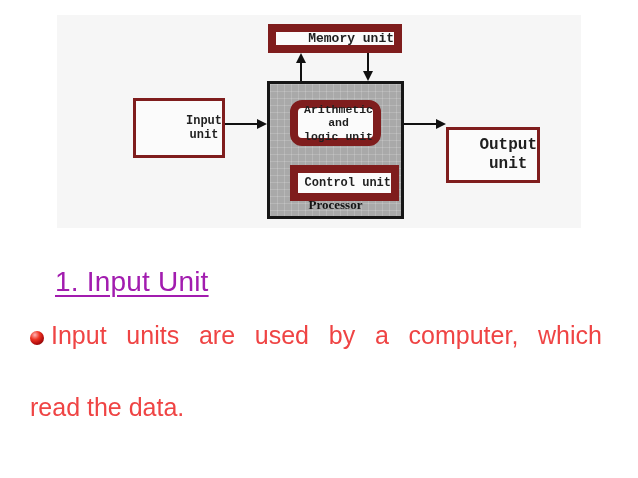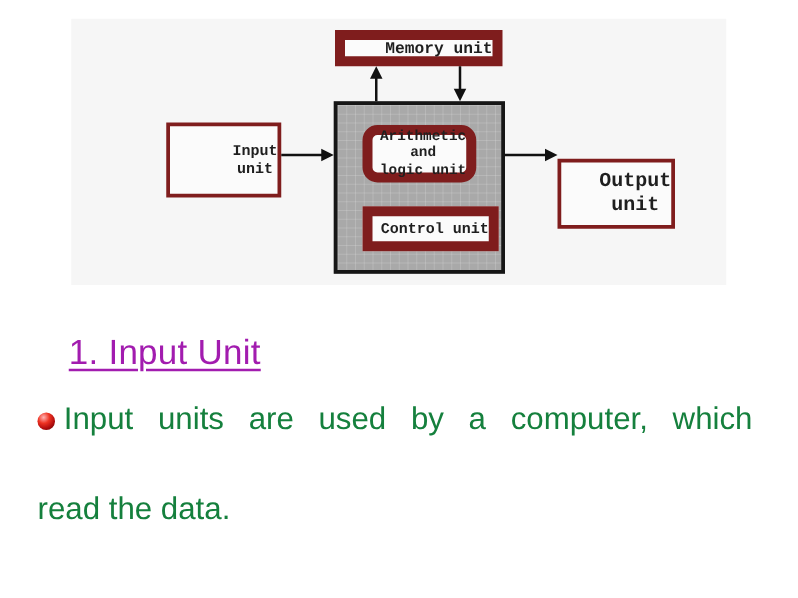--- a/index.html
+++ b/index.html
@@ -94,21 +94,21 @@
     text-underline-offset: 4px;
     letter-spacing: 0.2px;
   }
   .para {
     position: absolute;
     left: 30px;
     top: 319px;
     width: 572px;
     font-size: 25px;
     line-height: 33px;
-    color: #15803d;
+    color: #ef4444;
   }
   .para-line1 {
     text-align: justify;
     text-align-last: justify;
   }
   .para-line2 {
     text-align: left;
     margin-top: 39px;
   }
   .sphere-bullet {
@@ -145,20 +145,21 @@
 
     <div class="box-processor">
       <div class="dbox box-alu">
         <span>Arithmetic
 and
 logic unit</span>
       </div>
       <div class="dbox box-control">
         <span>Control unit</span>
       </div>
+      <div class="processor-label">Processor</div>
     </div>
 
     <div>
       <div class="aline ln-in"></div>
       <div class="ahead hd-in"></div>
     </div>
     <div>
       <div class="aline ln-out"></div>
       <div class="ahead hd-out"></div>
     </div>

